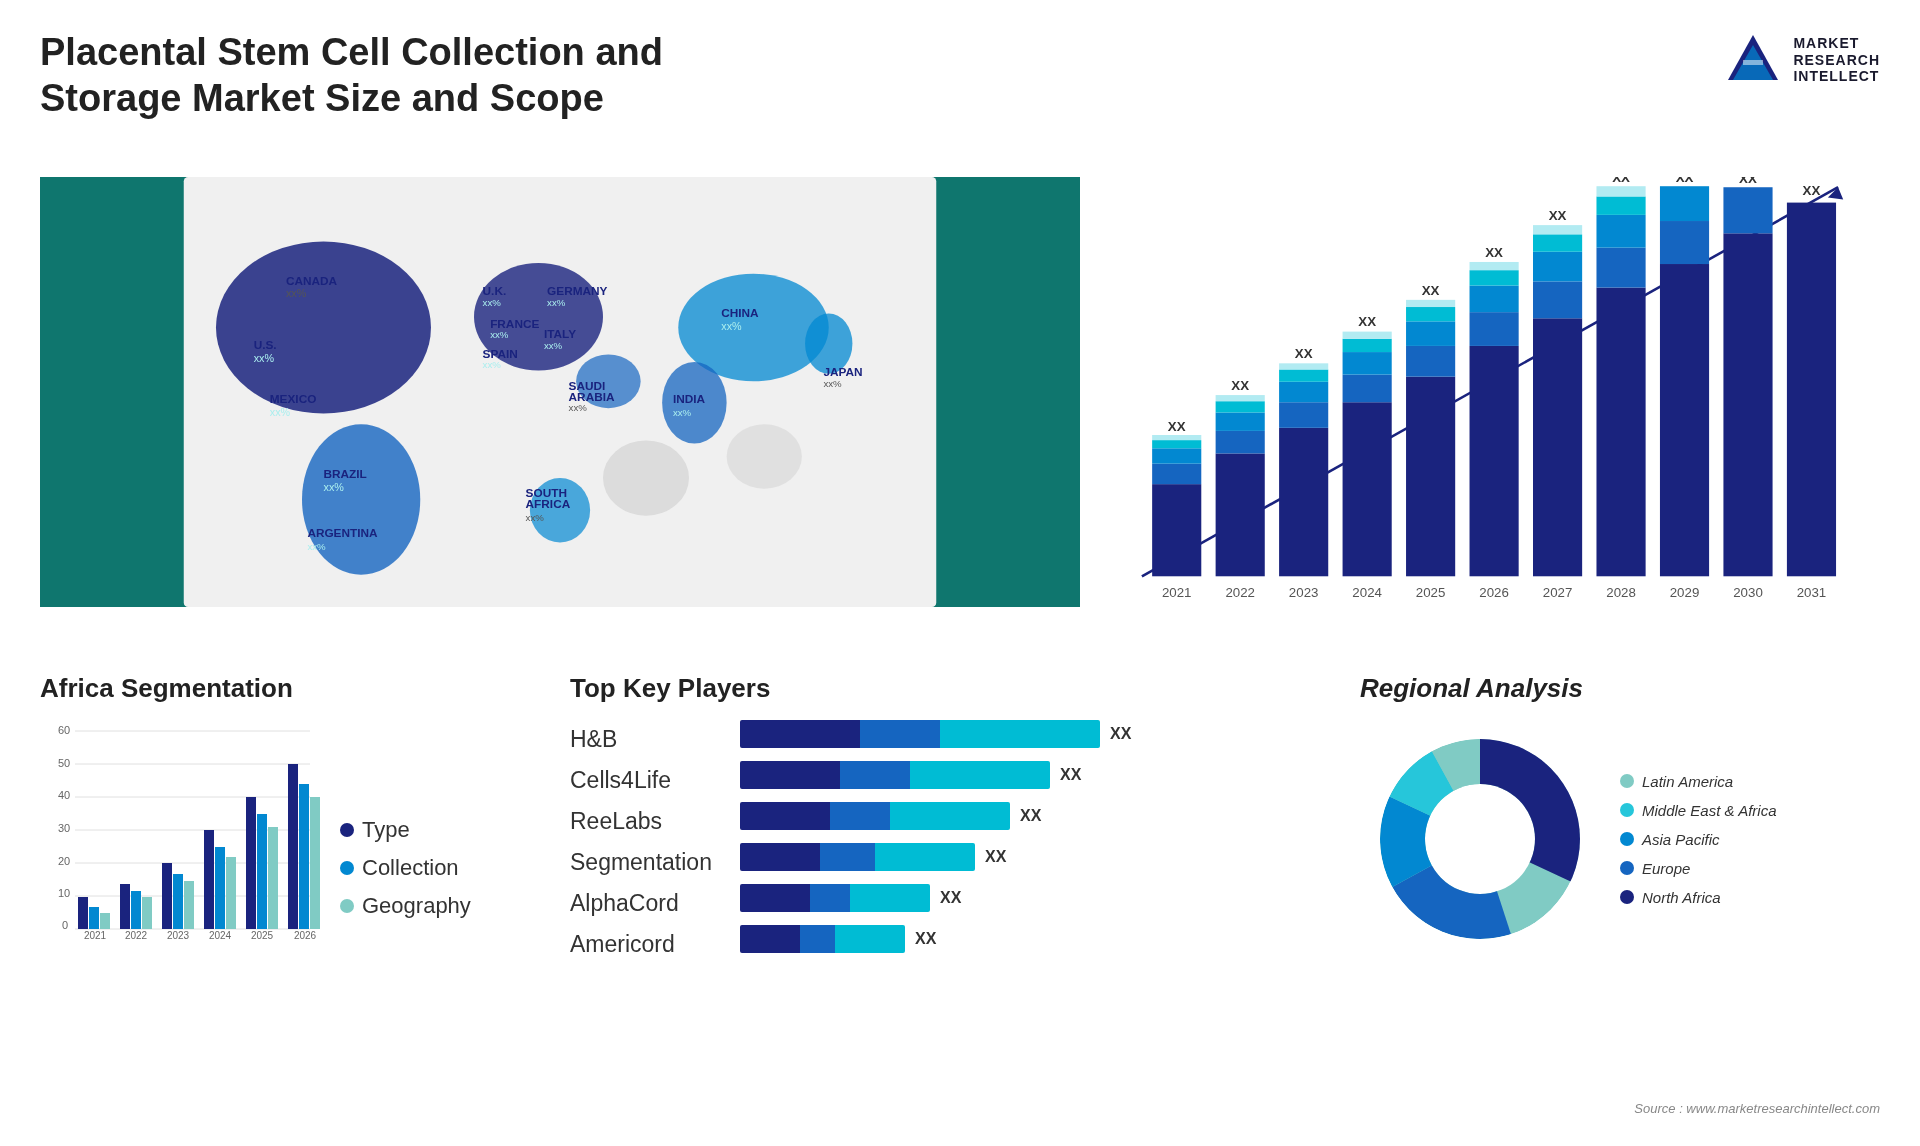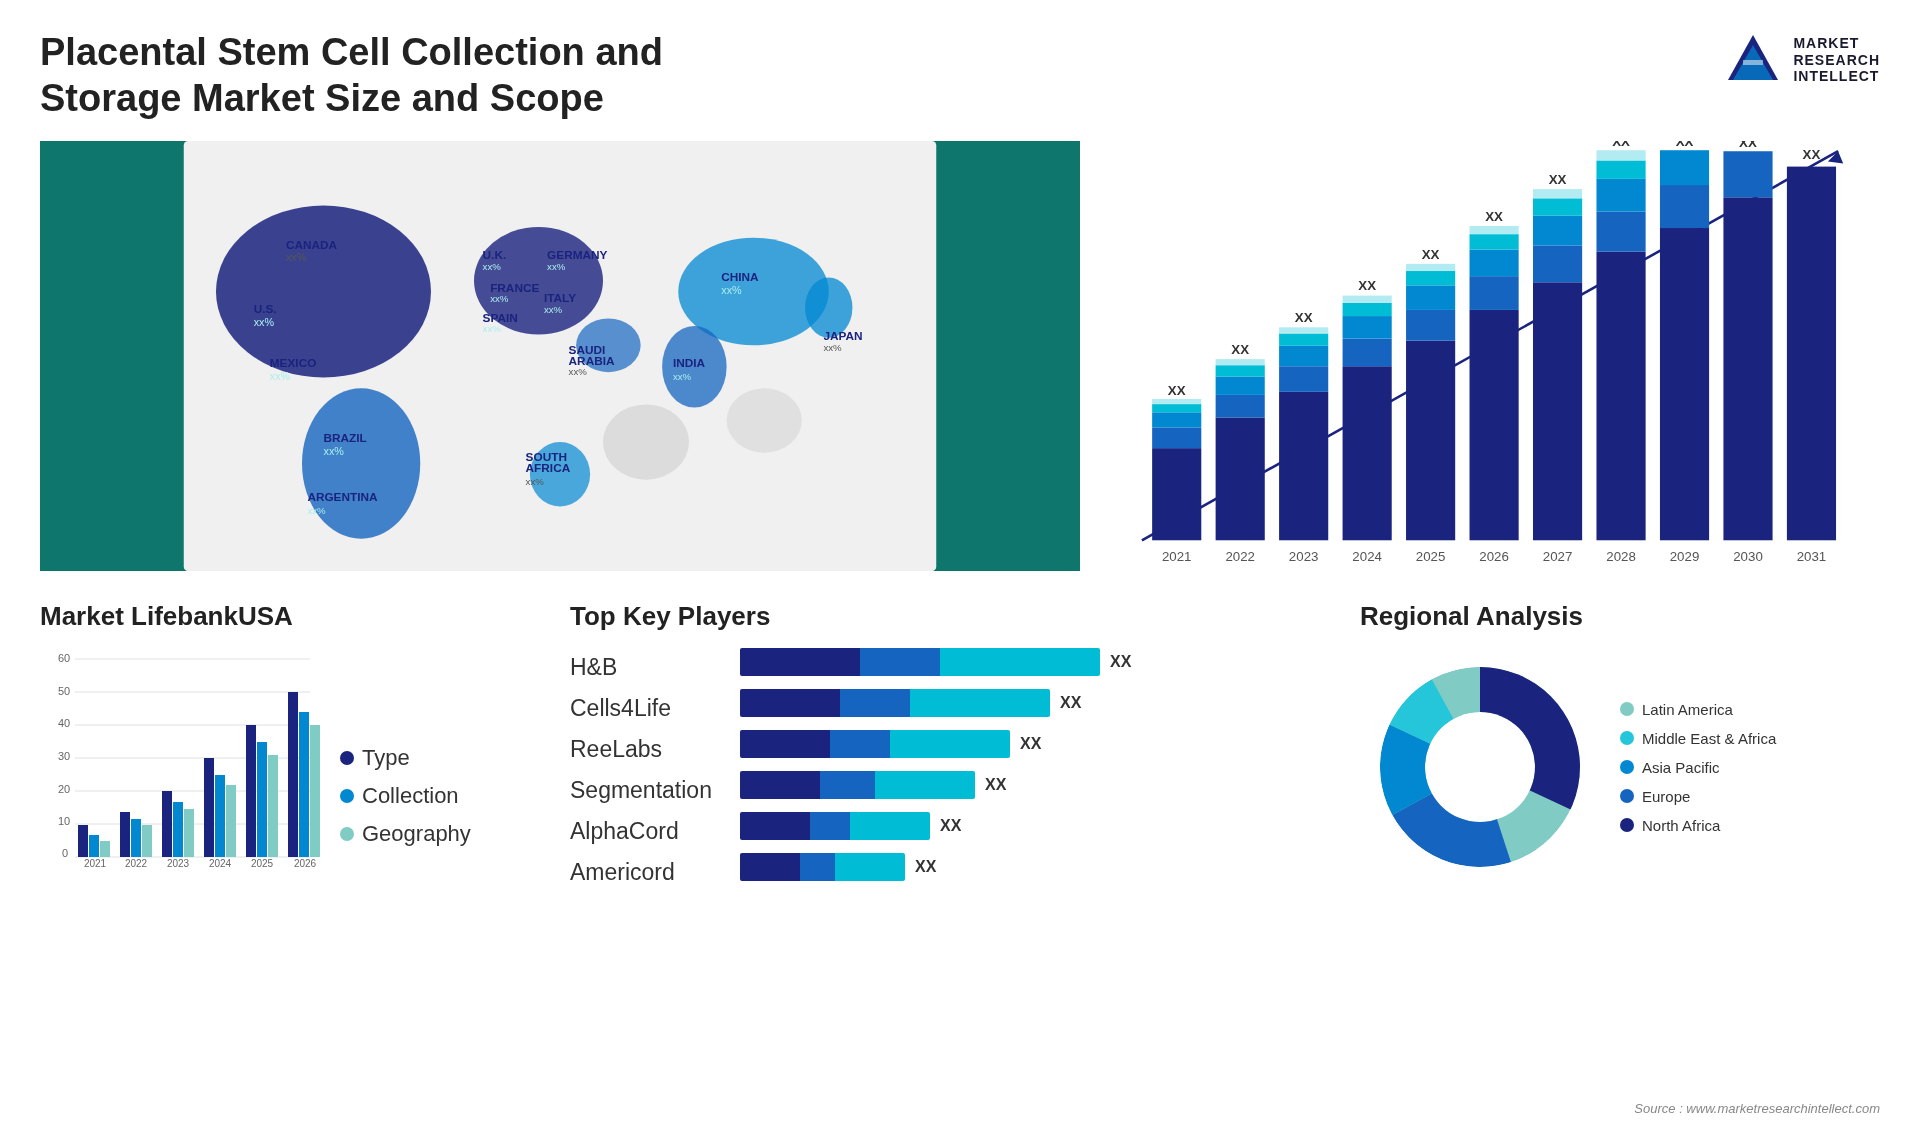--- a/index.html
+++ b/index.html
@@ -10,20 +10,21 @@
       font-family: Arial, sans-serif;
       overflow: hidden;
     }
 
     .page-container {
       width: 1920px;
       height: 1146px;
       padding: 30px 40px;
       display: flex;
       flex-direction: column;
+      gap: 36px;
     }
 
     
     .header {
       display: flex;
       justify-content: space-between;
       align-items: flex-start;
       margin-bottom: 20px;
     }
 
@@ -183,20 +184,21 @@
       font-size: 16px;
       font-weight: 600;
       color: #333;
       white-space: nowrap;
     }
 
     
     .regional-area {
       width: 520px;
       padding: 10px 0;
+      font-style: italic;
     }
 
     .regional-content {
       display: flex;
       gap: 20px;
       align-items: center;
     }
 
     .donut-container {
       width: 240px;
@@ -429,21 +431,21 @@
           <text x="694" y="18" text-anchor="middle" font-size="13" font-weight="bold" fill="#333">XX</text>
           <text x="694" y="410" text-anchor="middle" font-size="13" fill="#555">2031</text>
         </g>
       </svg>
     </div>
   </div>
 
   <div class="bottom-section">
 
     <div class="segmentation-area">
-      <div class="section-title">Market LifebankUSA</div>
+      <div class="section-title">Africa Segmentation</div>
       <div class="seg-content">
         <svg width="280" height="220" viewBox="0 0 280 220">
 
           <text x="18" y="15" font-size="11" fill="#666">60</text>
           <text x="18" y="48" font-size="11" fill="#666">50</text>
           <text x="18" y="80" font-size="11" fill="#666">40</text>
           <text x="18" y="113" font-size="11" fill="#666">30</text>
           <text x="18" y="146" font-size="11" fill="#666">20</text>
           <text x="18" y="178" font-size="11" fill="#666">10</text>
           <text x="22" y="210" font-size="11" fill="#666">0</text>

